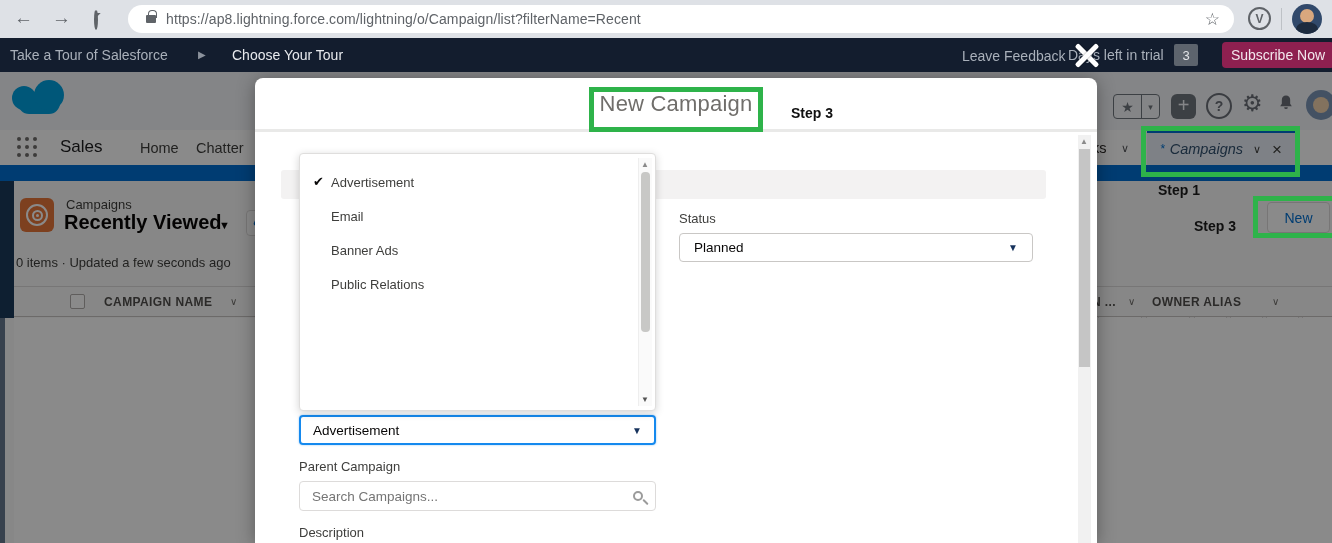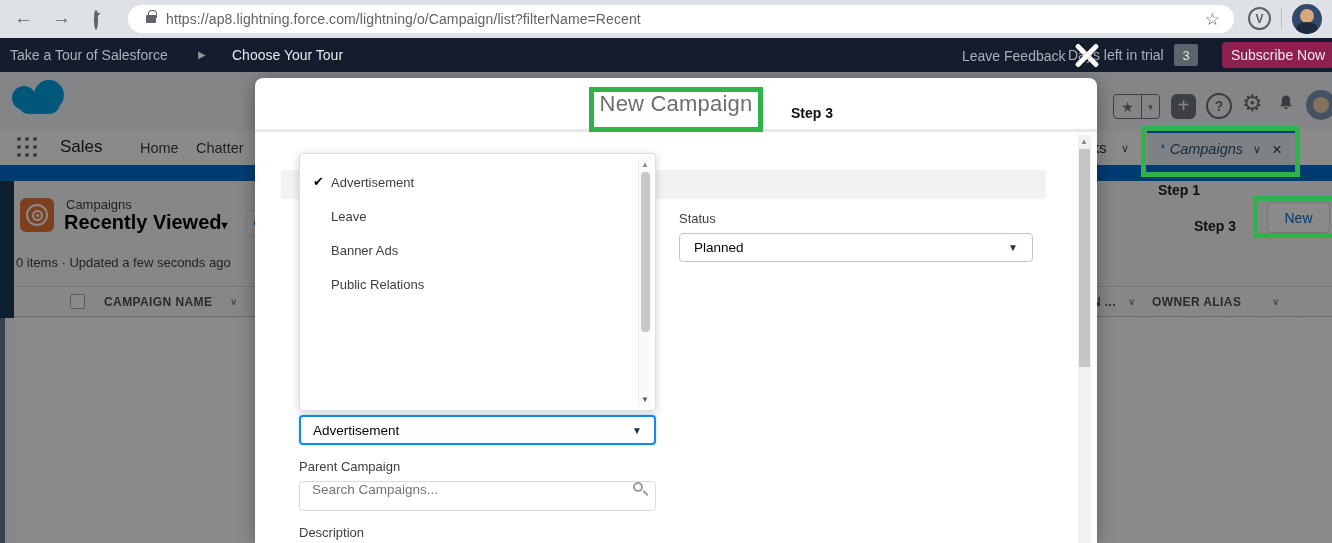--- a/index.html
+++ b/index.html
@@ -110,21 +110,21 @@
   .dd-panel { position:absolute; left:44px; top:75px; width:357px; height:258px; background:#fff; border:1px solid #dfdedd; border-radius:4px; box-shadow:0 2px 9px rgba(0,0,0,.18); padding-top:11px; z-index:5; }
   .dd-row { height:34px; display:flex; align-items:center; padding-left:31px; font-size:13px; color:#3e3e3c; position:relative; }
   .dd-check { position:absolute; left:13px; top:9px; font-size:13px; color:#080707; }
   .dd-scroll { position:absolute; right:3px; top:4px; width:14px; height:248px; background:#fafafa; border-left:1px solid #eee; }
   .dd-scroll .up { position:absolute; top:2px; left:2px; font-size:8px; color:#8a8a8a; }
   .dd-scroll .down { position:absolute; bottom:2px; left:2px; font-size:8px; color:#555; }
   .dd-thumb { position:absolute; left:2px; top:14px; width:9px; height:160px; background:#c8c8c6; border-radius:4px; }
 
   .type-combo { position:absolute; left:44px; top:337px; width:357px; height:30px; border:2px solid #1589ee; border-radius:4px; box-shadow:0 0 2px rgba(21,137,238,.5); display:flex; align-items:center; padding:0 12px; font-size:13.5px; color:#080707; }
   .parent-label { position:absolute; left:44px; top:381px; }
-  .search-box { position:absolute; left:44px; top:403px; width:357px; height:30px; border:1px solid #dddbda; border-radius:4px; display:flex; align-items:flex-start; padding:0 12px; }
+  .search-box { position:absolute; left:44px; top:403px; width:357px; height:30px; border:1px solid #dddbda; border-radius:4px; display:flex; align-items:center; padding:0 12px; }
   .search-box input { border:none; outline:none; flex:1; font-size:13.5px; color:#706e6b; font-family:"Liberation Sans",sans-serif; background:transparent; }
   .mag { width:10px; height:10px; border:2px solid #9b9b9b; border-radius:50%; position:relative; }
   .mag::after { content:""; position:absolute; left:7px; top:8px; width:7px; height:2px; background:#9b9b9b; transform:rotate(45deg); border-radius:1px; }
   .desc-label { position:absolute; left:44px; top:447px; }
 
   .modal-scroll { position:absolute; left:823px; top:57px; width:13px; height:408px; background:#f1f1f1; }
   .modal-scroll .up { position:absolute; top:2px; left:2px; font-size:8px; color:#8a8a8a; }
   .modal-thumb { position:absolute; left:1px; top:14px; width:11px; height:218px; background:#c5c5c5; }
 
   
@@ -280,21 +280,21 @@
       <span>Planned</span>
       <span class="sel-caret">▼</span>
     </div>
 
     <div class="dd-panel">
       <div class="dd-row">
           <span class="dd-check">✔</span>
           <span>Advertisement</span>
         </div>
       <div class="dd-row">
-          <span>Leave</span>
+          <span>Email</span>
         </div>
       <div class="dd-row">
           <span>Banner Ads</span>
         </div>
       <div class="dd-row">
           <span>Public Relations</span>
         </div>
       <div class="dd-scroll">
         <span class="up">▲</span>
         <div class="dd-thumb"></div>

